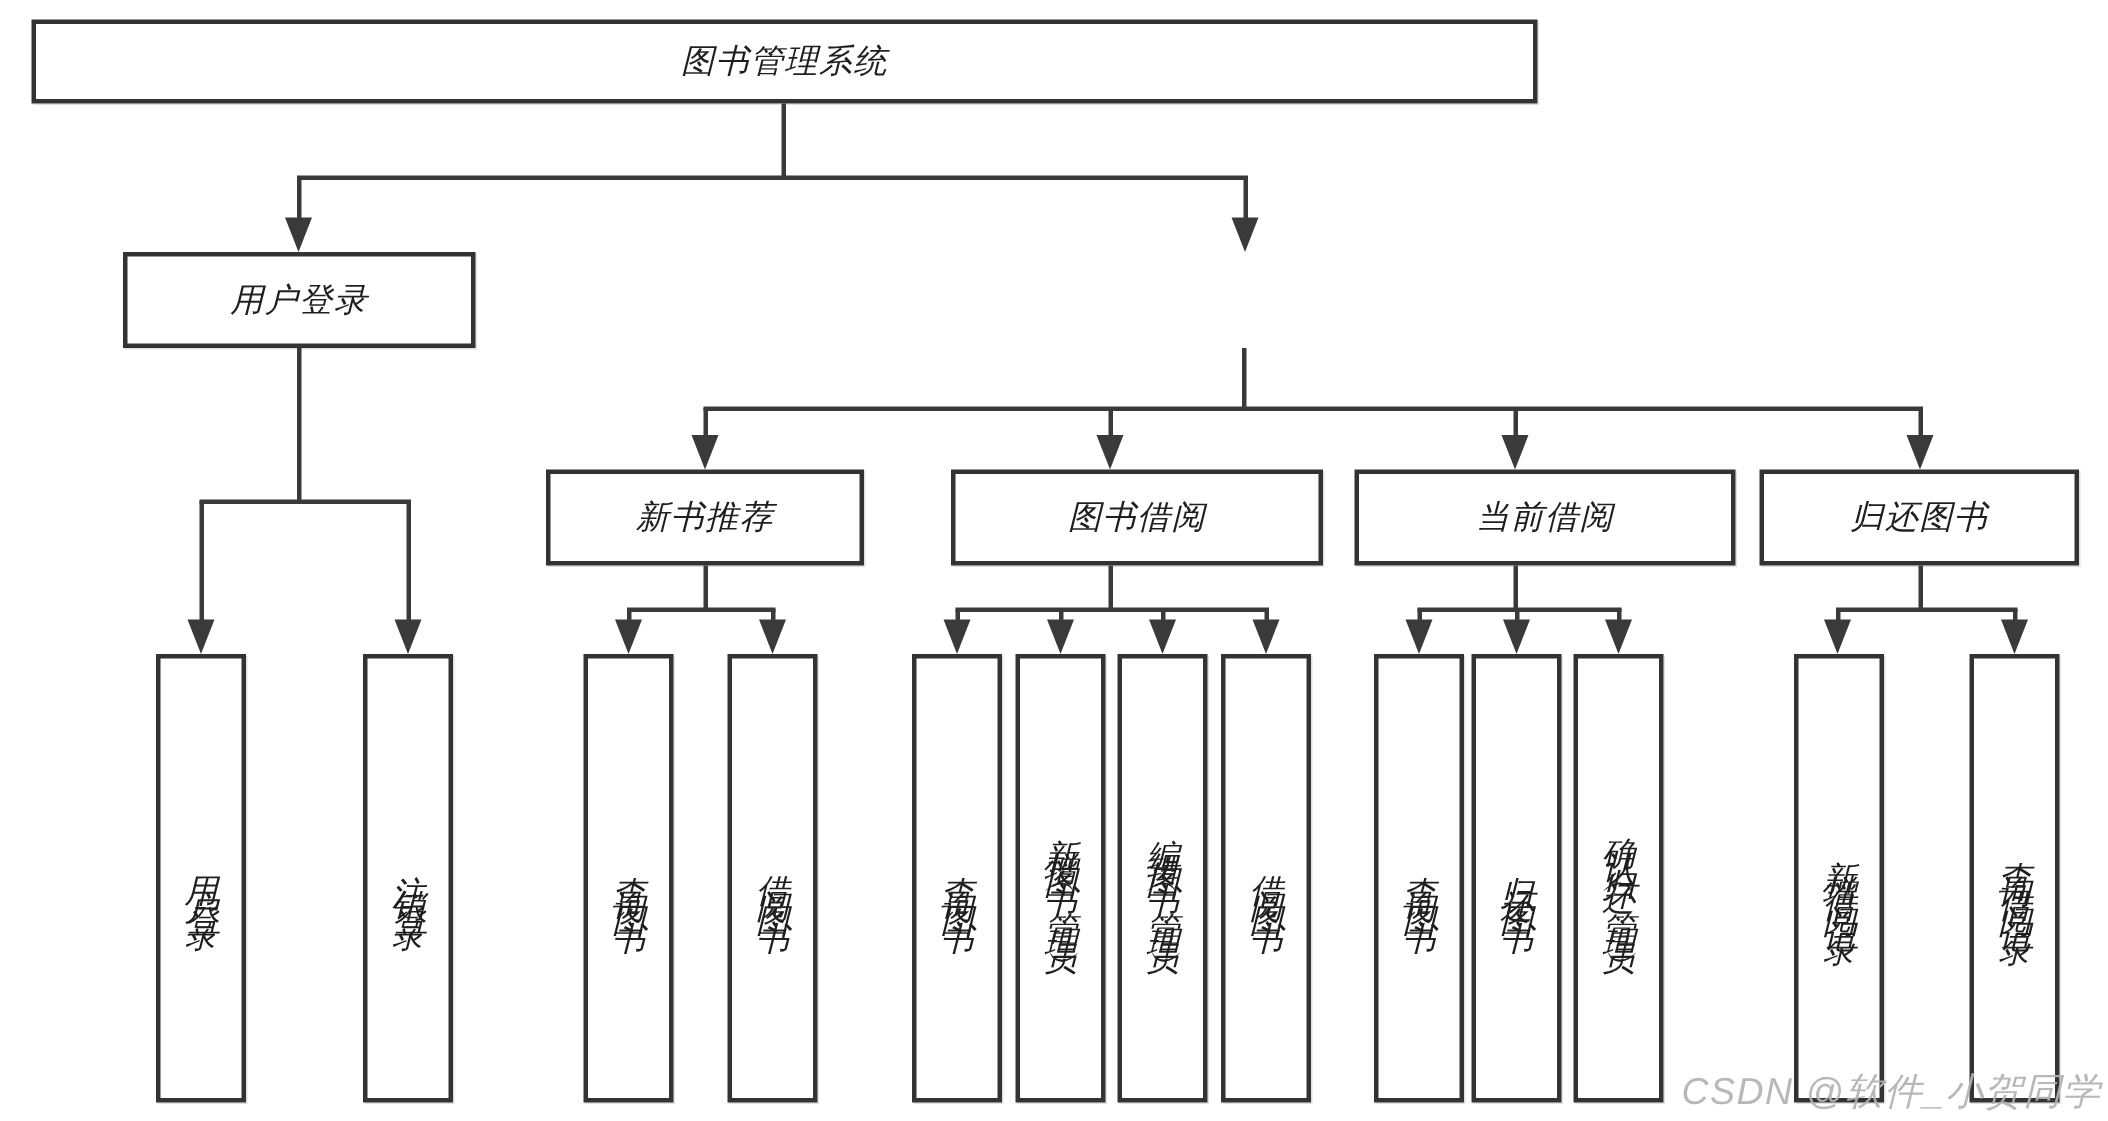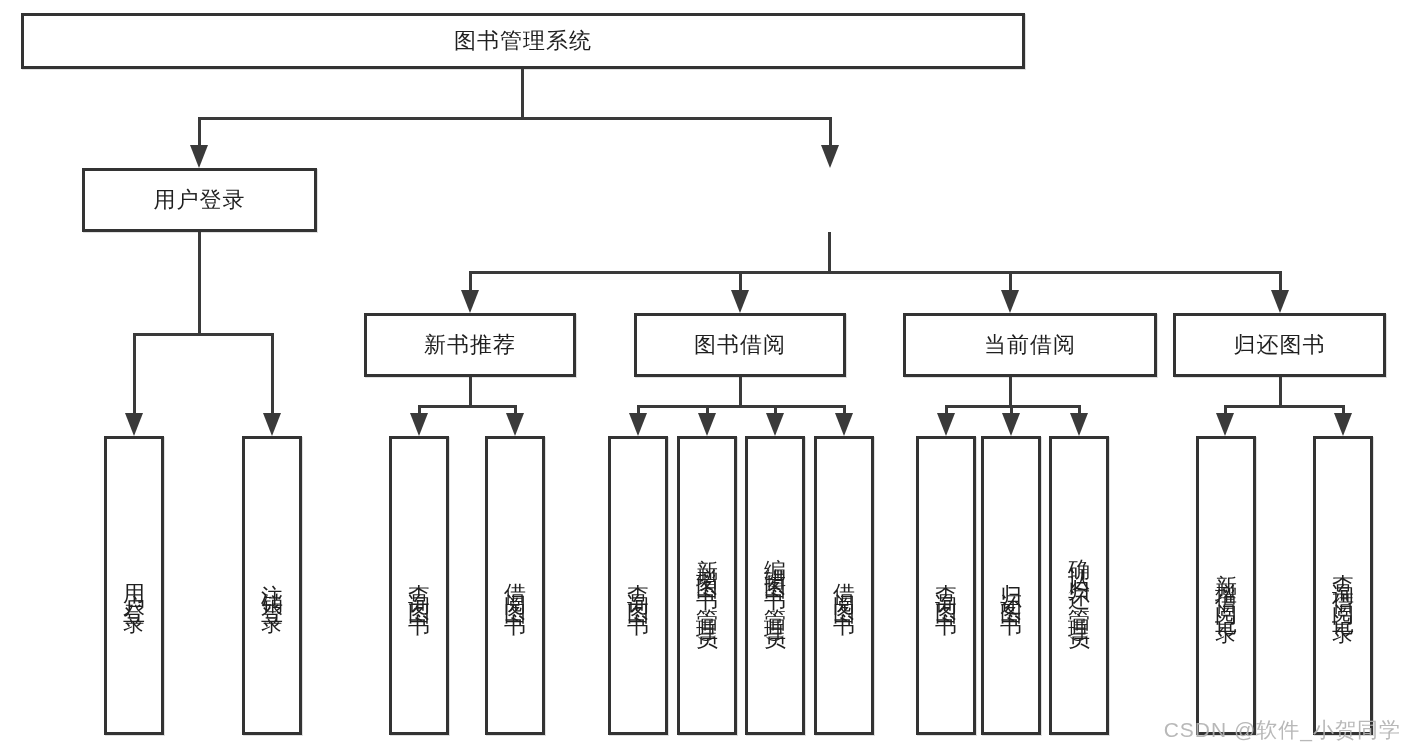--- a/index.html
+++ b/index.html
@@ -7,20 +7,21 @@
     padding: 0;
     background: #ffffff;
   }
   .canvas {
     position: relative;
     width: 1405px;
     height: 747px;
     background: #ffffff;
     overflow: hidden;
     font-family: "Liberation Sans", "DejaVu Sans", sans-serif;
+    font-style: italic;
   }
   .node {
     position: absolute;
     box-sizing: border-box;
     border: 3px solid #333333;
     background: #ffffff;
     display: flex;
     align-items: center;
     justify-content: center;
     color: #1f1f1f;
@@ -50,21 +51,21 @@
     width: 0;
     height: 0;
     border-left: 9px solid transparent;
     border-right: 9px solid transparent;
     border-top: 23px solid #3a3a3a;
   }
   .watermark {
     position: absolute;
     right: 4px;
     bottom: 3px;
-    font-size: 21px;
+    font-size: 25px;
     letter-spacing: 1px;
     color: rgba(178, 178, 178, 0.92);
     z-index: 10;
     pointer-events: none;
   }
 </style>
 </head>
 <body>
 
 <div class="canvas">
@@ -73,21 +74,21 @@
     <span>图书管理系统</span>
   </div>
 
   <div class="node" style="left:82px;top:168px;width:235px;height:64px">
     <span>用户登录</span>
   </div>
 
   <div class="node" style="left:364px;top:313px;width:212px;height:64px">
     <span>新书推荐</span>
   </div>
-  <div class="node" style="left:634px;top:313px;width:212px;height:64px">
+  <div class="node" style="left:634px;top:313px;width:248px;height:64px">
     <span>图书借阅</span>
   </div>
   <div class="node" style="left:903px;top:313px;width:254px;height:64px">
     <span>当前借阅</span>
   </div>
   <div class="node" style="left:1173px;top:313px;width:213px;height:64px">
     <span>归还图书</span>
   </div>
 
   <div class="node" style="left:104px;top:436px;width:60px;height:299px">

